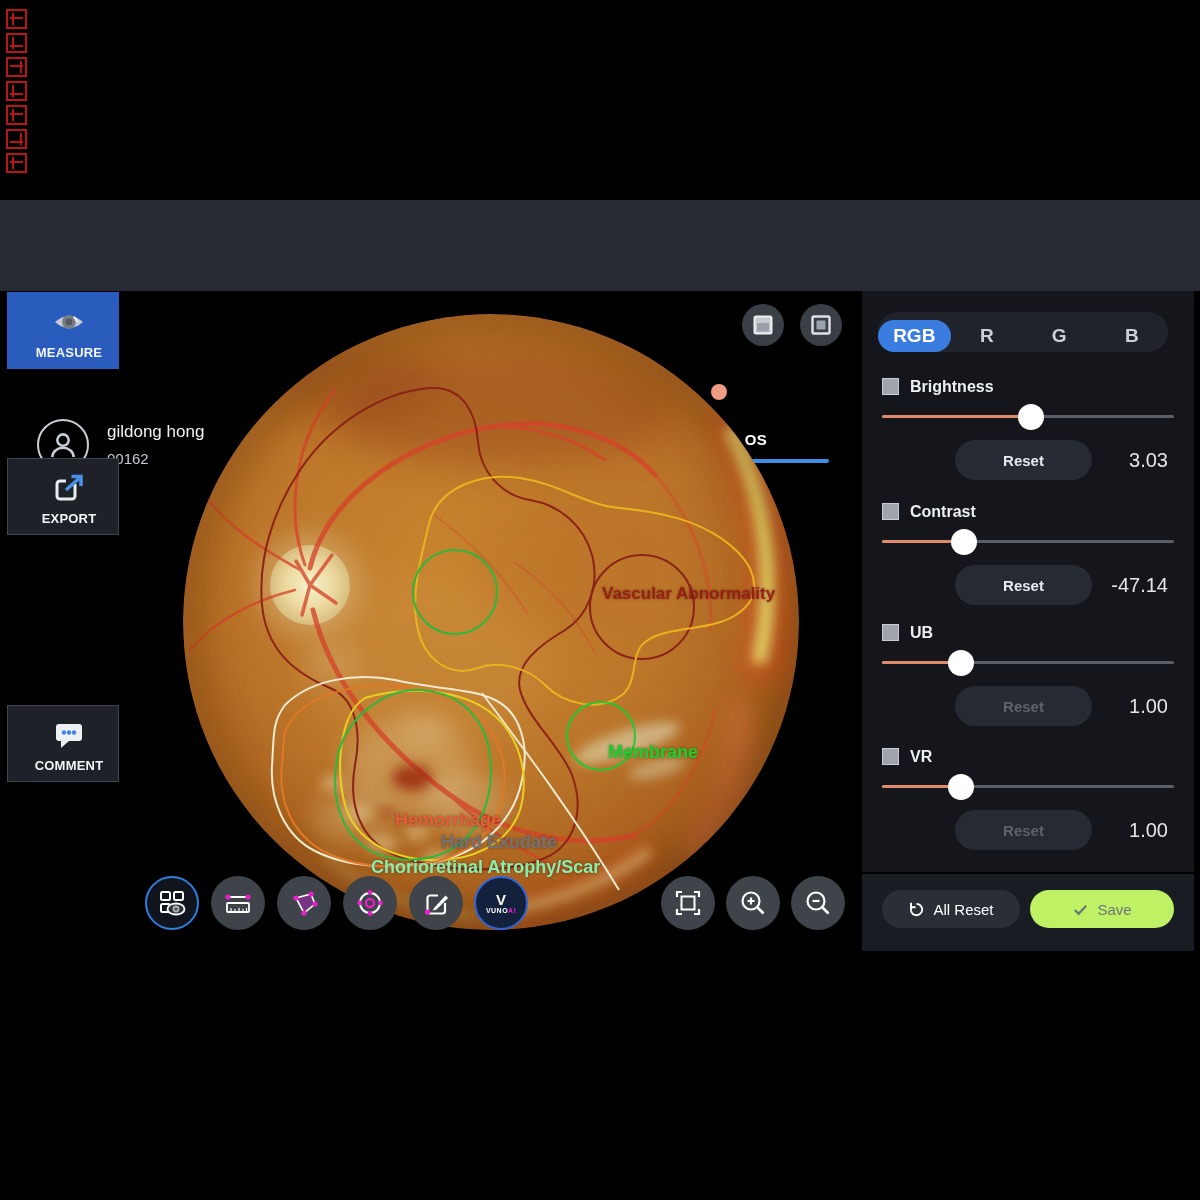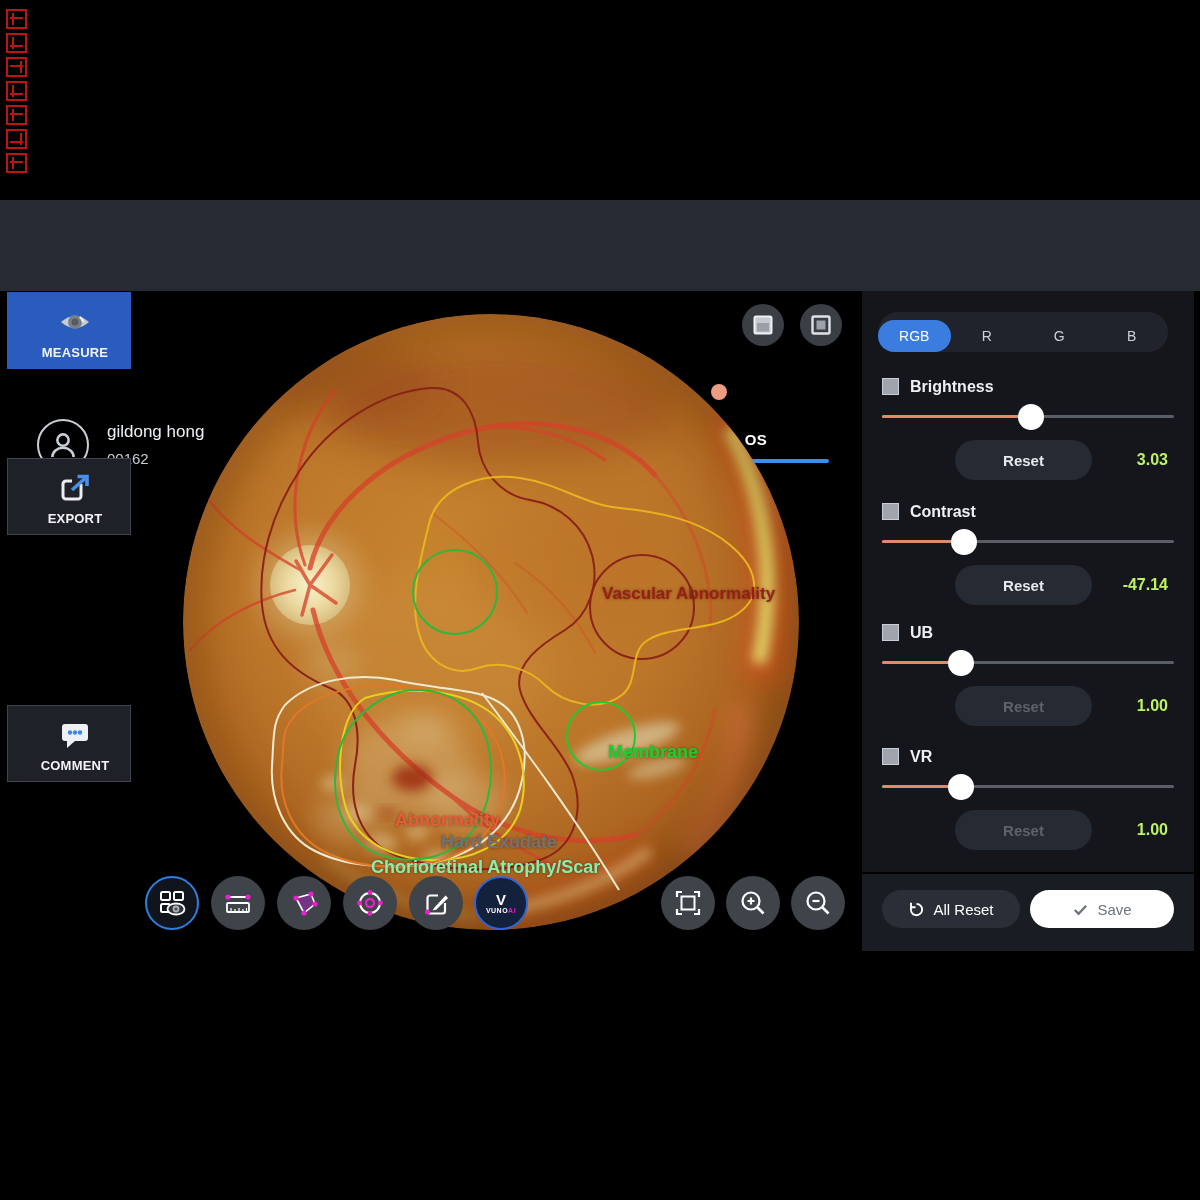--- a/index.html
+++ b/index.html
@@ -21,21 +21,21 @@
   .user-name{position:absolute;left:107px;top:222px;font-size:17px;color:#eef1f5;}
   .user-id{position:absolute;left:107px;top:250px;font-size:15px;color:#c6cbd3;}
   .tab{position:absolute;top:231px;width:146px;text-align:center;font-size:15px;font-weight:700;
        letter-spacing:.5px;color:#b6bcc5;cursor:pointer;}
   .tab .ul{margin-top:11px;height:4px;border-radius:2px;background:#0e1014;}
   .tab.active{color:#ffffff;}
   .tab.active .ul{background:#3e8ee8;}
   .hdr-meta{position:absolute;right:17px;top:216px;text-align:right;font-size:15px;line-height:21px;color:#ccd1d9;}
 
   
-  .side-btn{position:absolute;left:7px;width:124px;height:77px;background:#1e2127;border:1px solid #41454e;
+  .side-btn{position:absolute;left:7px;width:112px;height:77px;background:#1e2127;border:1px solid #41454e;
             box-sizing:border-box;display:flex;flex-direction:column;align-items:center;justify-content:flex-end;
             padding-bottom:8px;color:#f2f4f7;font-size:13px;font-weight:700;letter-spacing:.2px;cursor:pointer;padding-left:12px;}
   .side-btn .ic{flex:1;display:flex;align-items:center;justify-content:center;padding-top:6px;}
   .side-btn.active{background:#2a5cbe;border-color:#2a5cbe;}
   .side-btn.small-label{font-size:12px;}
 
   
   .fundus-wrap{position:absolute;left:182px;top:313px;width:618px;height:618px;}
   .ann{position:absolute;font-weight:700;font-size:17px;text-shadow:0 0 3px rgba(0,0,0,.45);white-space:nowrap;}
   .ann-vascular{left:602px;top:584px;color:#9c1d13;}
@@ -57,38 +57,38 @@
   .tri{position:absolute;top:881px;width:0;height:0;border-left:6px solid transparent;border-right:6px solid transparent;
        border-bottom:8px solid #4a8ce8;}
   .vuno-v{font-size:15px;font-weight:700;color:#fff;line-height:14px;}
   .vuno-row{font-size:7px;font-weight:700;letter-spacing:.5px;color:#fff;}
   .vuno-row .ai{color:#e81cc8;}
 
   
   .panel{position:absolute;left:862px;top:291px;width:332px;height:581px;background:#14161c;}
   .panel-bottom{position:absolute;left:862px;top:874px;width:332px;height:77px;background:#191c23;}
   .chan{position:absolute;left:16px;top:21px;width:290px;height:40px;background:#20232b;border-radius:20px;display:flex;}
-  .chan-tab{flex:1;display:flex;align-items:center;justify-content:center;font-size:14px;font-weight:400;
+  .chan-tab{flex:1;display:flex;align-items:center;justify-content:center;font-size:19px;font-weight:700;
             color:#ccd1d9;border-radius:20px;cursor:pointer;margin-top:8px;}
   .chan-tab.active{background:#3a7ce0;color:#fff;}
   .adj{position:absolute;left:20px;width:292px;height:110px;}
   .chk{position:absolute;left:0;top:0;width:17px;height:17px;background:#a0a5ad;border:1px solid #c9ced6;box-sizing:border-box;cursor:pointer;}
   .adj-label{position:absolute;left:28px;top:0;font-size:16px;font-weight:700;color:#eceff3;}
   .track{position:absolute;left:0;right:0;top:37px;height:3px;background:#5a5e66;border-radius:2px;cursor:pointer;}
   .fill{position:absolute;left:0;top:0;bottom:0;background:#e08a6c;border-radius:2px;}
   .knob{position:absolute;top:1px;width:26px;height:26px;border-radius:50%;background:#fff;transform:translate(-13px,-12px);cursor:pointer;}
   .adj-row{position:absolute;left:0;right:0;top:62px;height:40px;}
   .reset{position:absolute;left:73px;width:137px;height:40px;border-radius:20px;background:#262a32;border:none;
          color:#e6e9ed;font-family:"Liberation Sans",sans-serif;font-size:15px;font-weight:700;cursor:pointer;}
   .reset.dim{color:#5d626b;}
-  .val{position:absolute;right:6px;top:0;height:40px;line-height:40px;font-size:16px;font-weight:700;color:#bef264;}
+  .val{position:absolute;right:6px;top:0;height:40px;line-height:40px;font-size:20px;font-weight:400;color:#e5e5e5;}
   .pill-btn{position:absolute;top:16px;height:38px;border-radius:19px;border:none;display:flex;align-items:center;
             justify-content:center;gap:8px;font-family:"Liberation Sans",sans-serif;font-size:15px;font-weight:400;cursor:pointer;}
   .all-reset{left:20px;width:138px;background:#2a2e37;color:#fff;}
-  .save{left:168px;width:144px;background:#ffffff;color:#6d737e;}
+  .save{left:168px;width:144px;background:#bef264;color:#6d737e;}
 </style>
 </head>
 <body>
 
 <div id="app">
 
   <div class="corner-marks">
     <div class="mark"></div>
       <div class="mark"></div>
       <div class="mark"></div>
@@ -257,21 +257,21 @@
         <path stroke="#e07828" d="M113 402 C138 377 188 367 233 375 C276 383 306 402 318 437 C330 475 318 515 286 535 C248 559 183 559 143 539 C110 522 96 487 100 452 C103 425 98 422 113 402 Z"></path>
         <path stroke="#2db83d" d="M238 377 C273 379 298 399 306 432 C314 467 306 507 280 529 C253 551 208 553 180 532 C156 513 148 477 156 442 C164 405 203 375 238 377 Z"></path>
         <circle stroke="#2db83d" cx="273" cy="279" r="42"></circle>
         <circle stroke="#22c832" cx="419" cy="423" r="34"></circle>
       </g>
     </svg>
   </div>
 
   <span class="ann ann-vascular">Vascular Abnormality</span>
   <span class="ann ann-membrane">Membrane</span>
-  <span class="ann ann-hemorrhage">Abnormality</span>
+  <span class="ann ann-hemorrhage">Hemorrhage</span>
   <span class="ann ann-hard">Hard Exudate</span>
   <span class="ann ann-chorio">Chorioretinal Atrophy/Scar</span>
 
   <div class="salmon-dot"></div>
 
   <div class="vtoggle vt1">
     <svg width="24" height="24" viewBox="0 0 24 24">
       <rect x="3.5" y="3.5" width="17" height="17" rx="1.5" fill="#c6c9cd" stroke="#eef0f2" stroke-width="2"></rect>
       <rect x="6" y="10" width="12" height="8.5" fill="#8f969e" opacity=".8"></rect>
     </svg>

